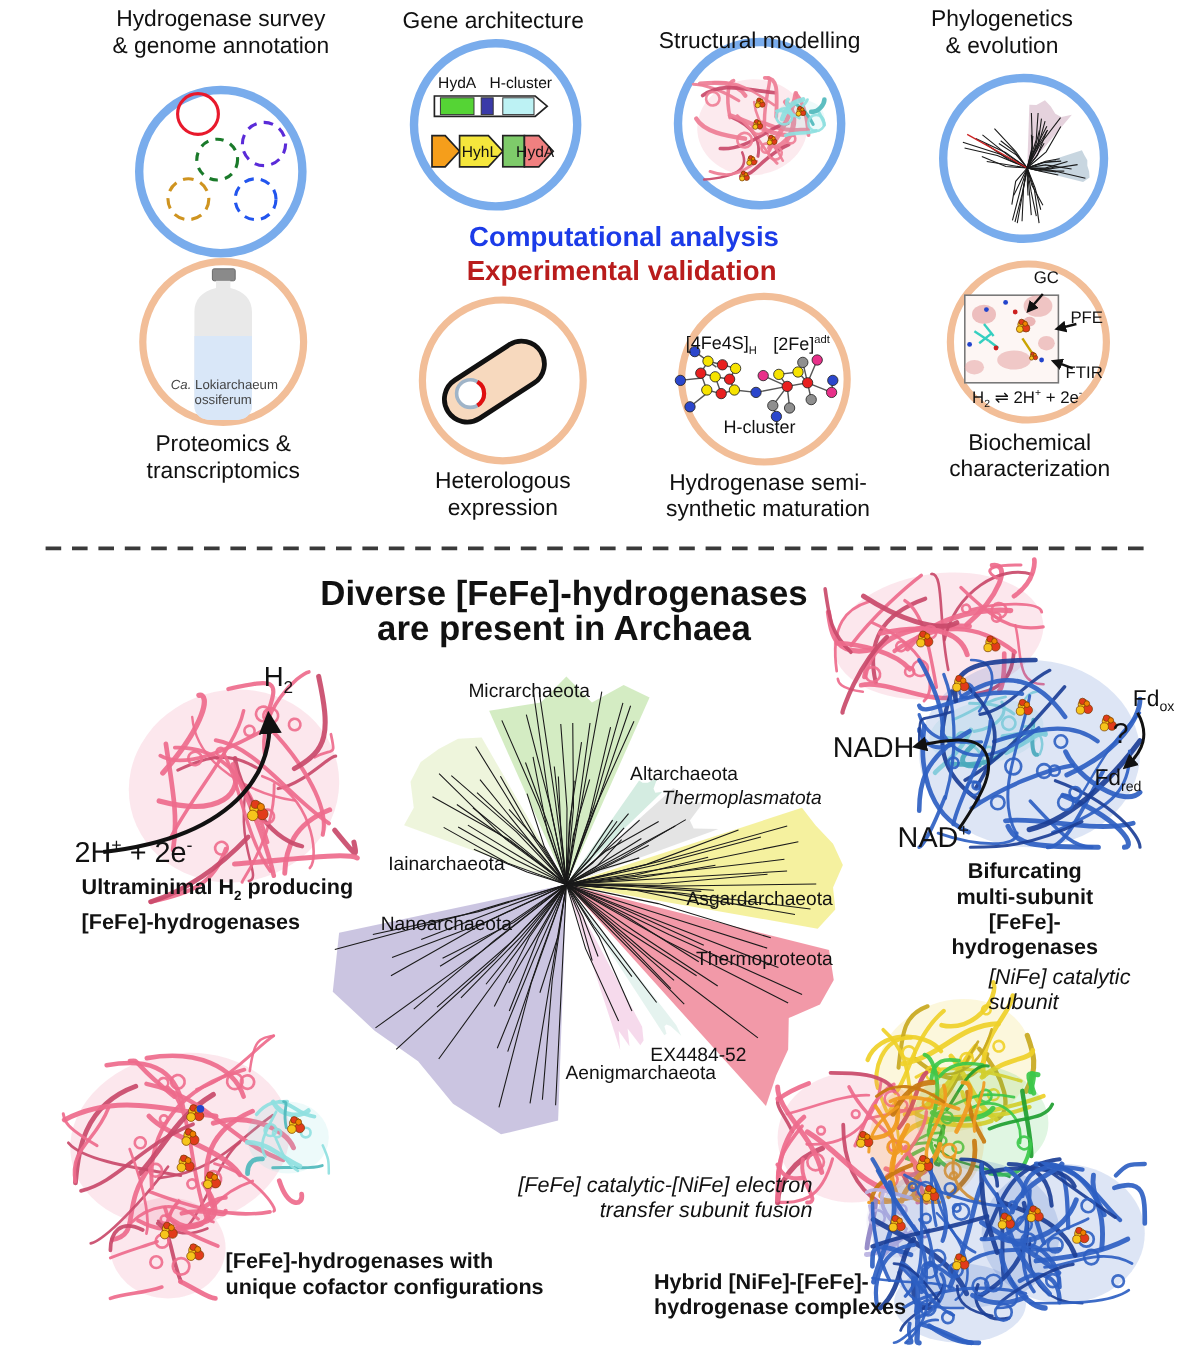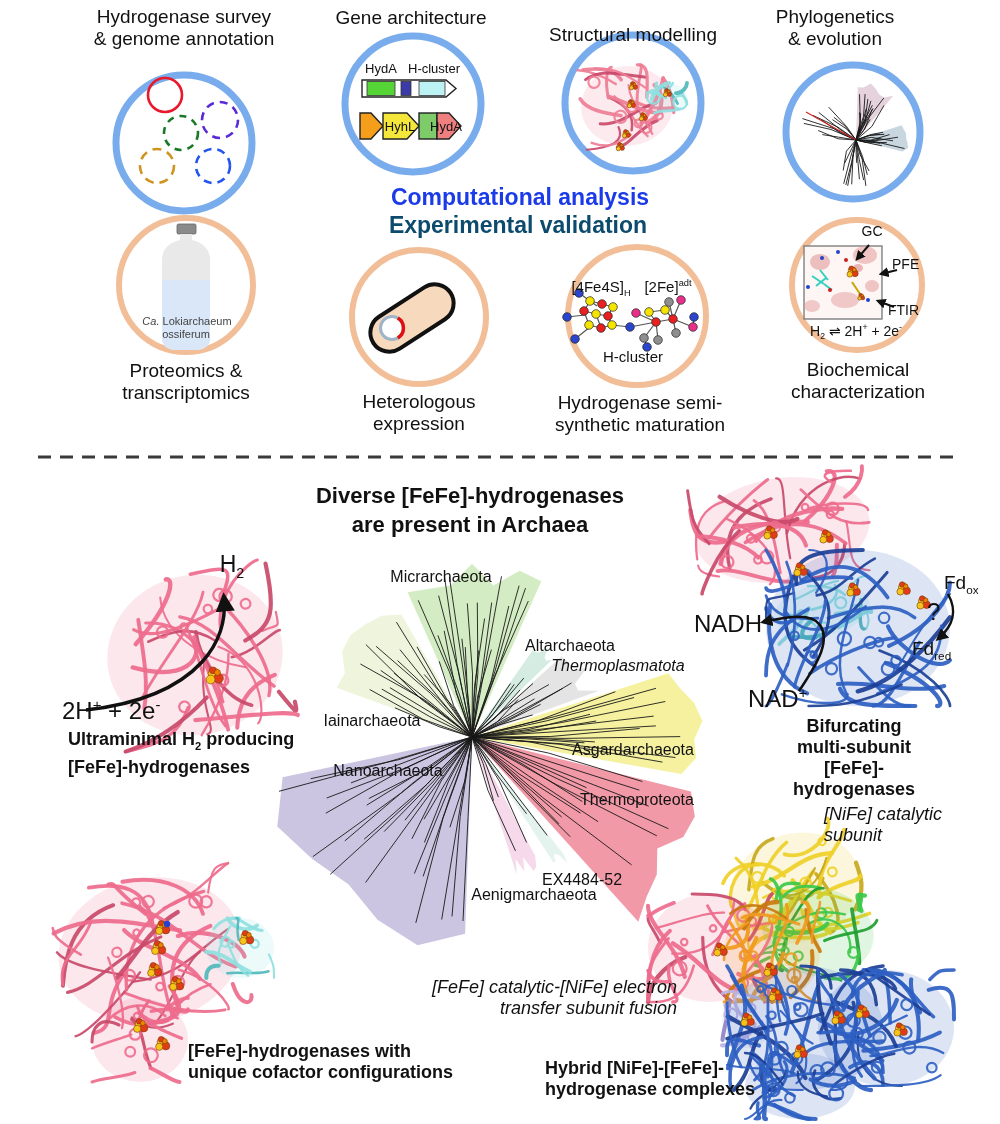--- a/index.html
+++ b/index.html
@@ -17,23 +17,23 @@
   .f11{font-size:11px;color:#444;}
   .f13{font-size:13px;}
   .f14{font-size:14px;}
   .f15{font-size:15px;}
   .f16{font-size:16px;line-height:18px;}
   .f18{font-size:18px;line-height:21px;}
   .f19{font-size:19px;line-height:22px;}
   .f20{font-size:24px;}
   .f23{font-size:23px;}
   .f24{font-size:24px;}
-  .f25{font-size:22px;line-height:29px;}
+  .f25{font-size:29px;line-height:29px;}
   .blue{color:#1b3be8;}
-  .red{color:#0c4a6e;}
+  .red{color:#b91c1c;}
 </style>
 </head>
 <body>
 
 <div id="canvas">
 
   <svg id="scene" width="1000" height="1124" viewBox="0 0 1000 1124">
     <defs>
       <marker id="mA" viewBox="0 0 10 10" refX="7.5" refY="5" markerWidth="5" markerHeight="5" orient="auto-start-reverse">
         <path d="M0 0 L10 5 L0 10 Z" fill="#111"></path>
@@ -1151,21 +1151,21 @@
   <div class="abs b f18" style="left:68px;top:729px;">
     <span>Ultraminimal H</span><sub>2</sub><span> producing</span><br>
     <span>[FeFe]-hydrogenases</span>
   </div>
 
   <div class="abs ctr f16" style="left:441px;top:568px;">Micrarchaeota</div>
   <div class="abs ctr f16" style="left:570px;top:637px;">Altarchaeota</div>
   <div class="abs ctr f16" style="left:618px;top:657px;font-style:italic;">Thermoplasmatota</div>
   <div class="abs ctr f16" style="left:372px;top:712px;">Iainarchaeota</div>
   <div class="abs ctr f16" style="left:633px;top:741px;">Asgardarchaeota</div>
-  <div class="abs ctr f16" style="left:372px;top:762px;margin-left:16px;">Nanoarchaeota</div>
+  <div class="abs ctr f16" style="left:372px;top:762px;">Nanoarchaeota</div>
   <div class="abs ctr f16" style="left:637px;top:791px;">Thermoproteota</div>
   <div class="abs ctr f16" style="left:582px;top:871px;">EX4484-52</div>
   <div class="abs ctr f16" style="left:534px;top:886px;">Aenigmarchaeota</div>
 
   <div class="abs f20" style="left:694px;top:610px;">NADH</div>
   <div class="abs f20" style="left:748px;top:685px;">
     <span>NAD</span><sup>+</sup>
   </div>
   <div class="abs" style="left:944px;top:572px;font-size:19px;">
     <span>Fd</span><sub>ox</sub>

